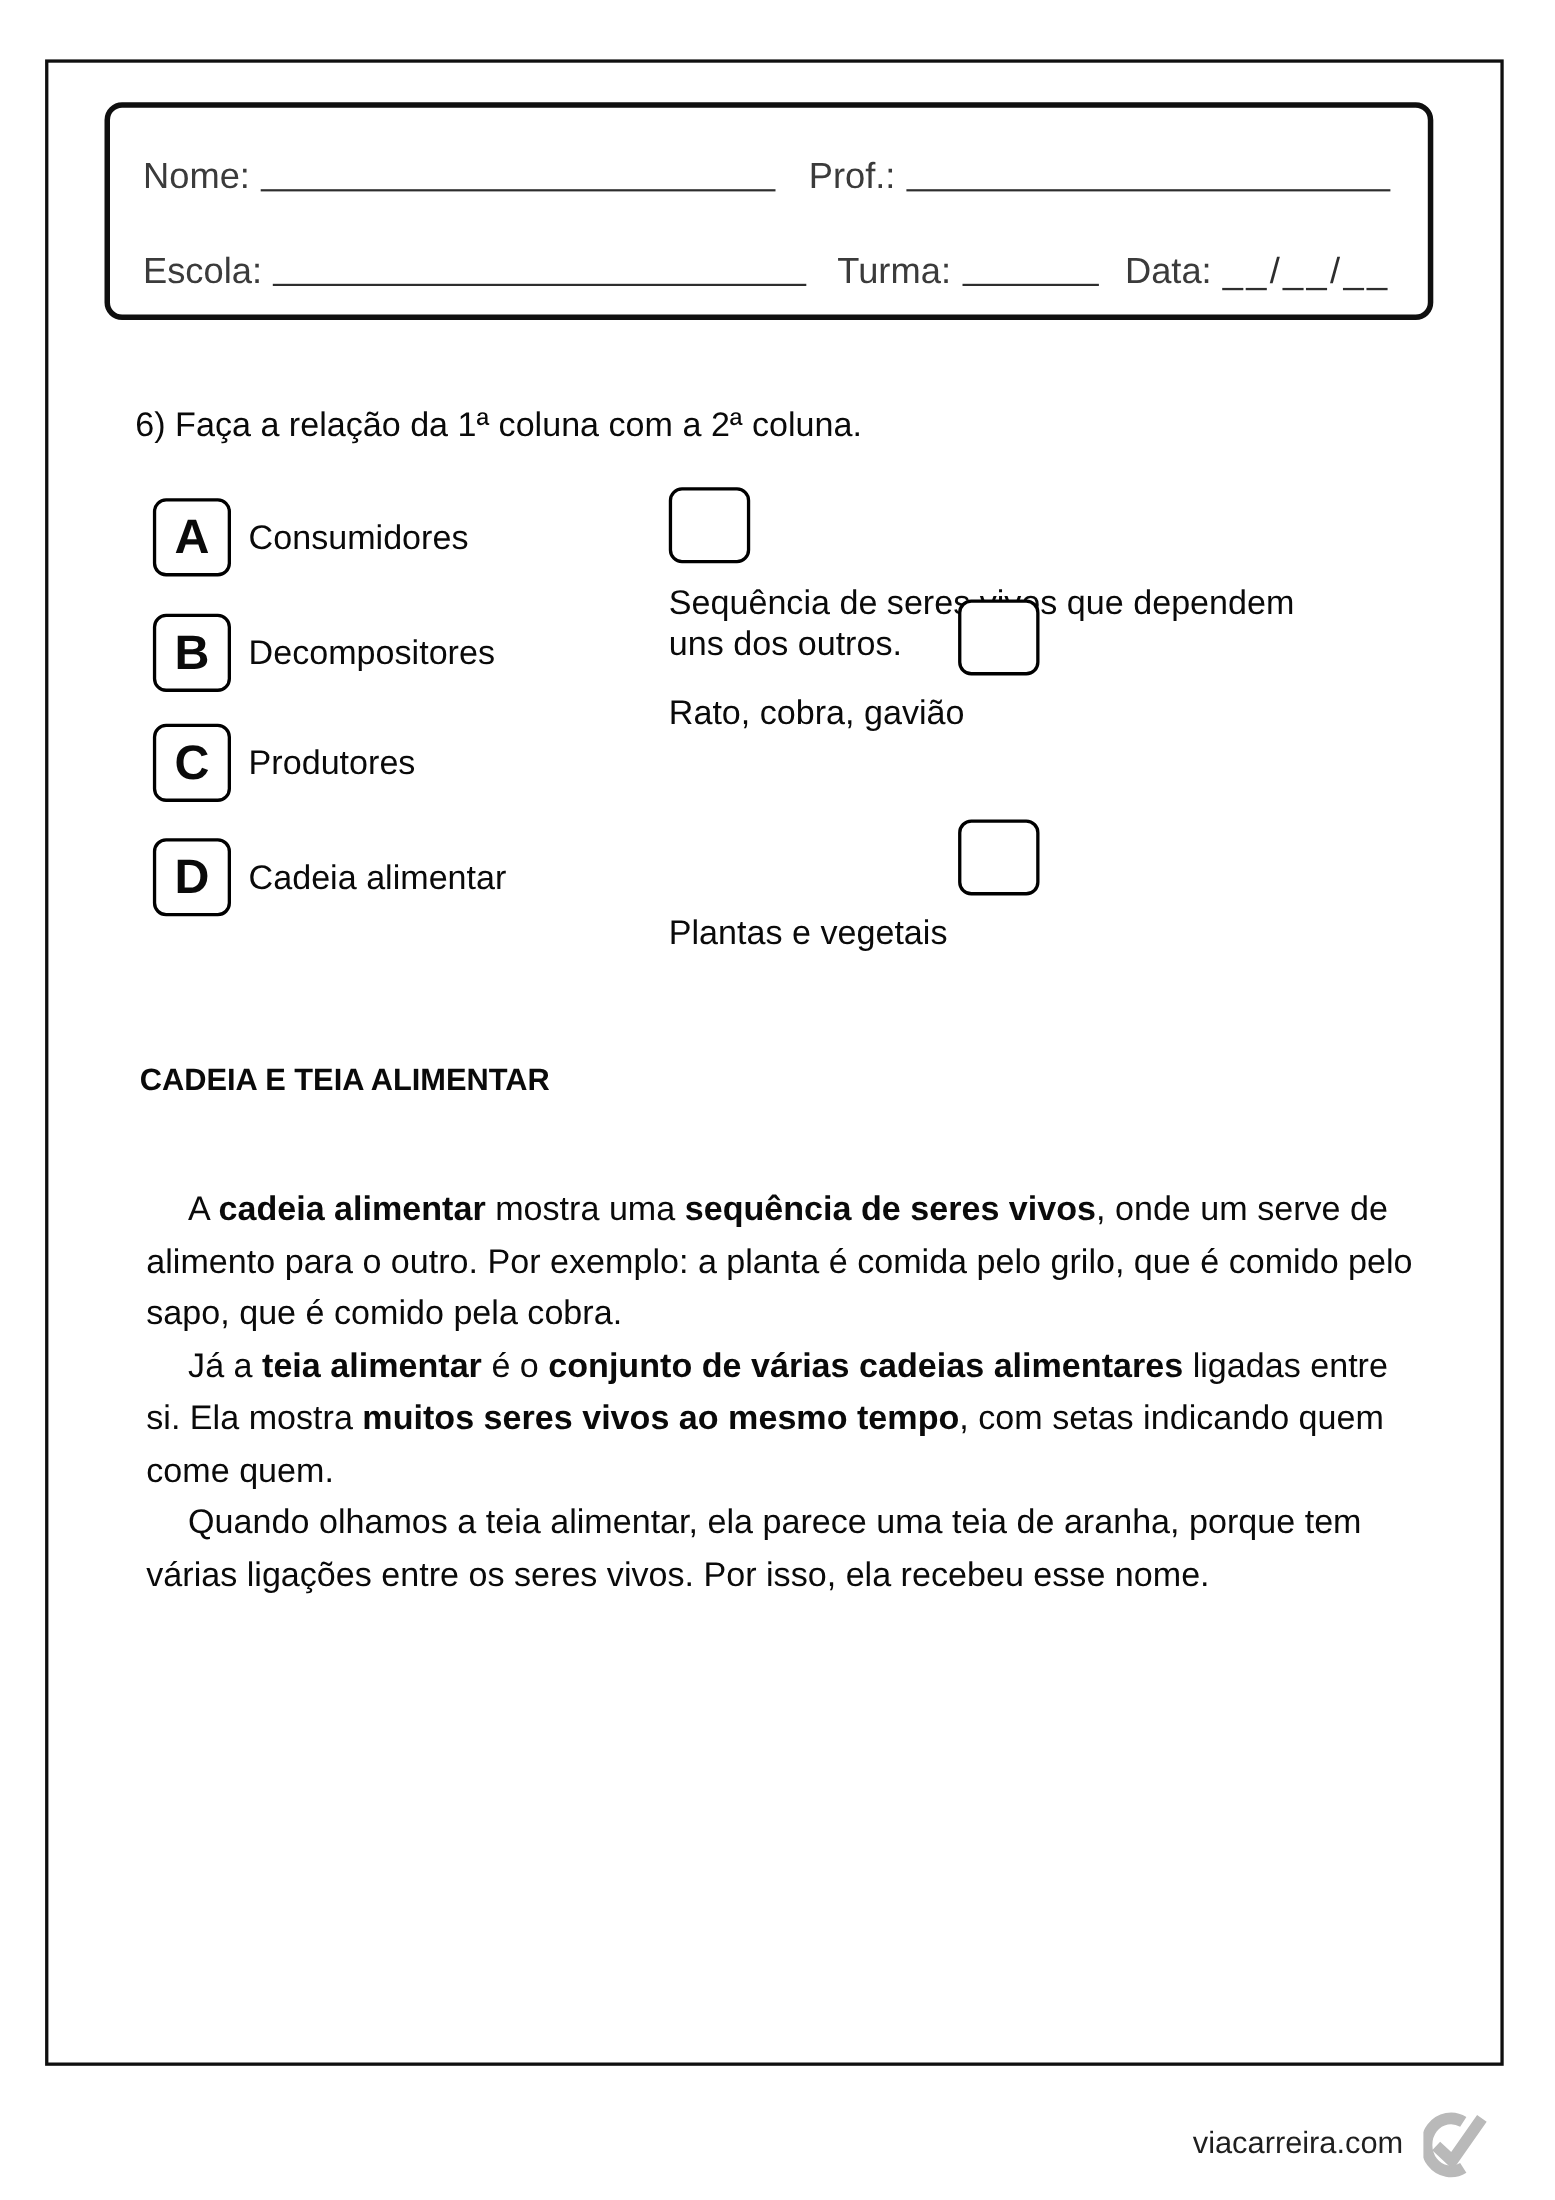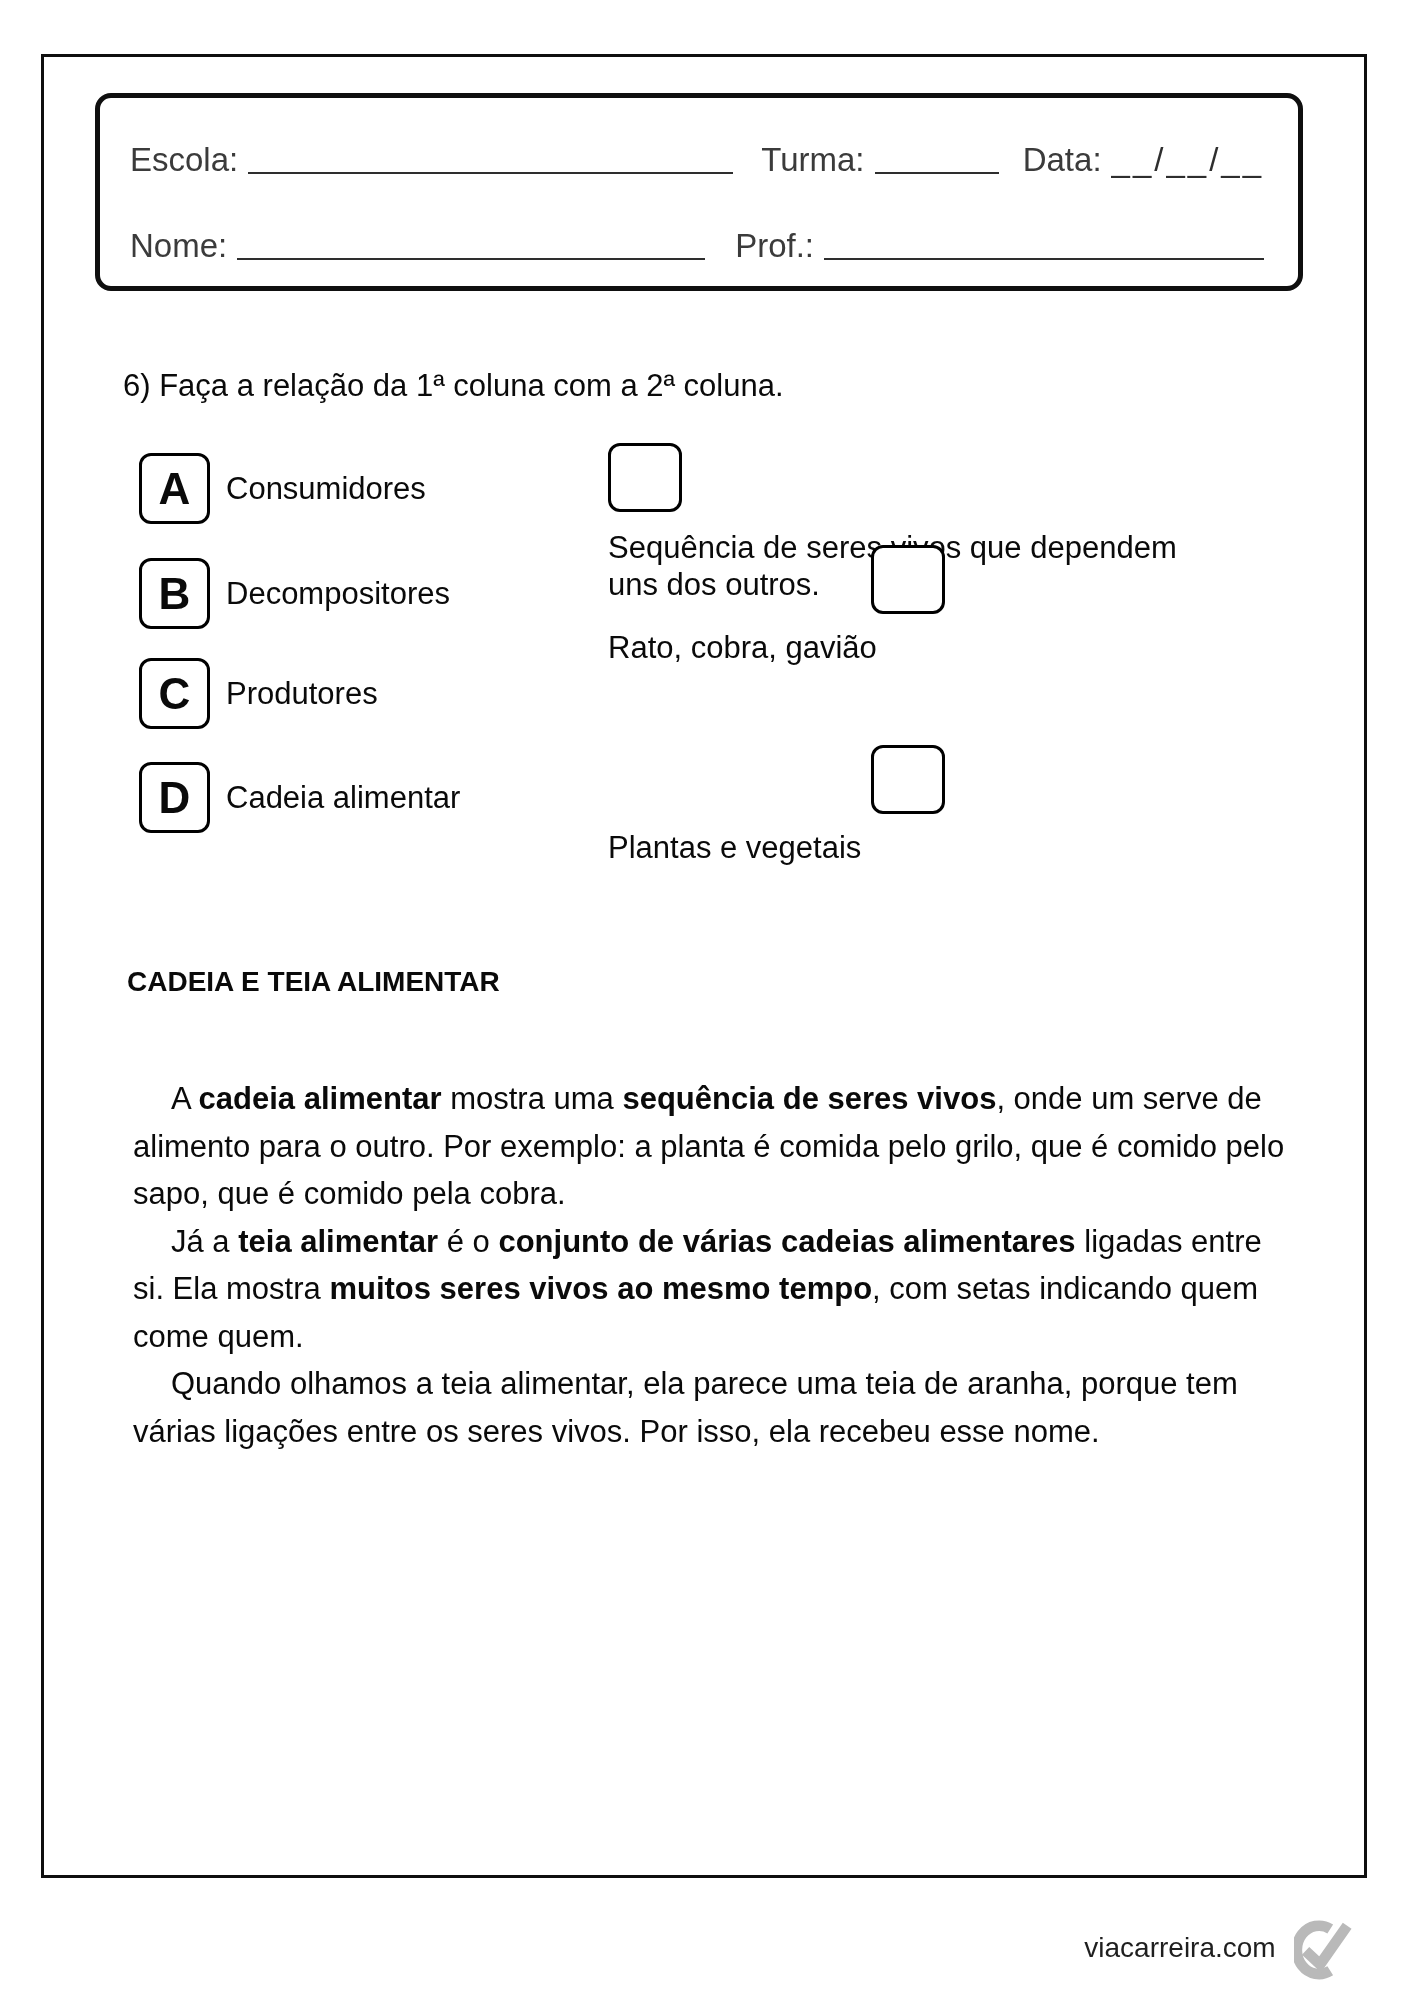--- a/index.html
+++ b/index.html
@@ -79,35 +79,35 @@
 </style>
 </head>
 <body>
 
 <div id="page">
 
   <div class="outer-border"></div>
 
   <div class="header-box">
     <div class="hrow">
+      <span>Nome:</span>
+        <span class="hline" style="width:468px"></span>
+      <span class="hgap" style="width:30px"></span>
+      <span>Prof.:</span>
+        <span class="hline" style="width:440px"></span>
+    </div>
+    <div class="hrow">
       <span>Escola:</span>
         <span class="hline" style="width:488px"></span>
       <span class="hgap" style="width:28px"></span>
       <span>Turma:</span>
         <span class="hline" style="width:125px"></span>
       <span class="hgap" style="width:24px"></span>
       <span>Data:</span>
         <span class="date-blank">__/__/__</span>
-    </div>
-    <div class="hrow">
-      <span>Nome:</span>
-        <span class="hline" style="width:468px"></span>
-      <span class="hgap" style="width:30px"></span>
-      <span>Prof.:</span>
-        <span class="hline" style="width:440px"></span>
     </div>
   </div>
 
   <div class="question">6) Faça a relação da 1ª coluna com a 2ª coluna.</div>
 
   <div class="mleft" style="top:453px">
     <div class="letter-box">A</div>
     <div class="lbl">Consumidores</div>
   </div>
   <div class="mleft" style="top:558px">

